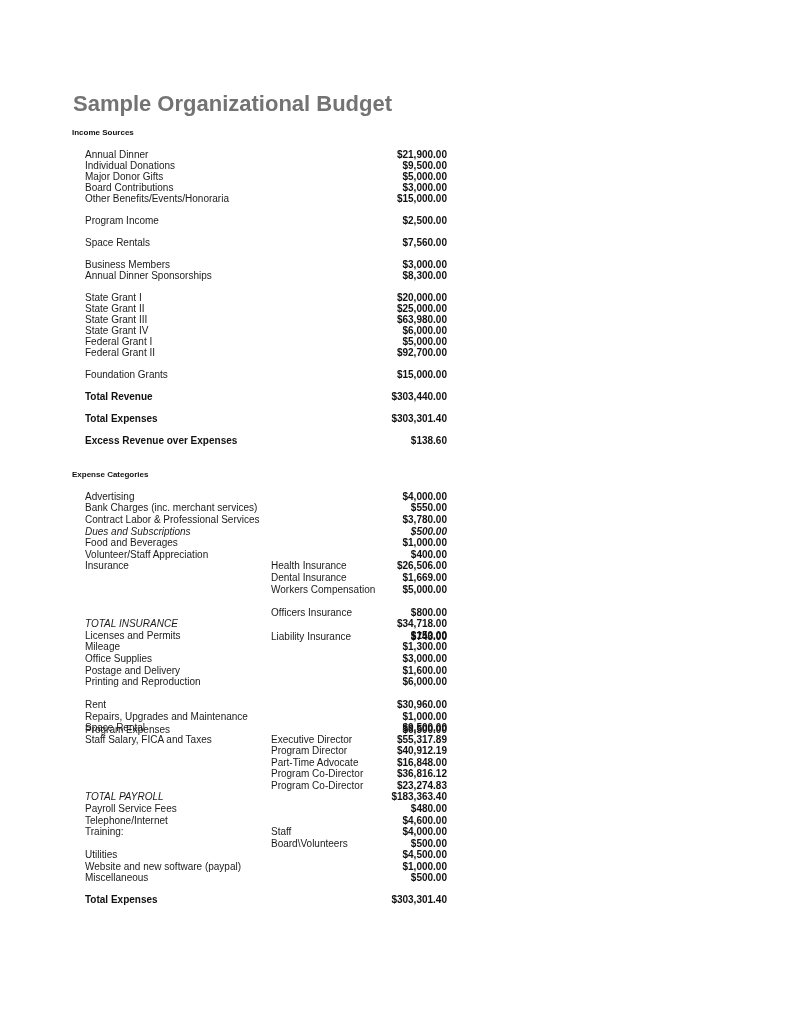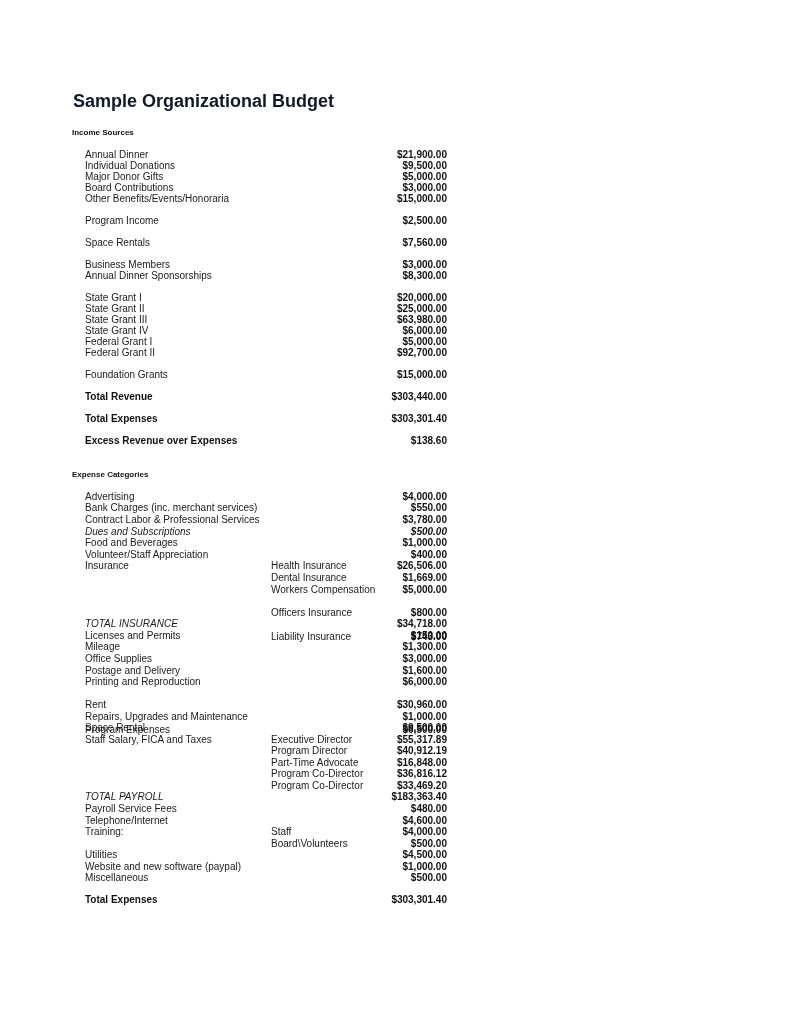--- a/index.html
+++ b/index.html
@@ -1,17 +1,17 @@
 <!DOCTYPE html>
 <html><head>
 <meta charset="utf-8">
 <style>
   html, body { margin: 0; padding: 0; background: #ffffff; }
   body { width: 790px; height: 1022px; position: relative; overflow: hidden; font-family: "Liberation Sans", sans-serif; color: #1a1a1a; }
-  .title { position: absolute; left: 73px; top: 91px; font-size: 18px; font-weight: bold; color: #0f172a; letter-spacing: 0; white-space: nowrap; }
+  .title { position: absolute; left: 73px; top: 91px; font-size: 22px; font-weight: bold; color: #737373; letter-spacing: 0; white-space: nowrap; }
   .row { position: absolute; left: 85px; width: 362px; height: 11px; font-size: 10px; line-height: 11px; white-space: nowrap; }
   .row .label { position: absolute; left: 0; top: 0; }
   .row .sub { position: absolute; left: 186px; top: 0; }
   .row .amt { position: absolute; right: 0; top: 0; font-weight: bold; color: #111; }
   .row.bold .label { font-weight: bold; color: #111; }
   .row.italic .label { font-style: italic; }
   .heading { position: absolute; left: 72px; font-size: 8px; font-weight: bold; line-height: 11px; white-space: nowrap; color: #111; }
 </style>
 </head>
 <body>
@@ -222,21 +222,21 @@
         <span class="amt">$16,848.00</span>
       </div>
       <div class="row" style="top: 768px;">
         <span class="label"></span>
         <span class="sub">Program Co-Director</span>
         <span class="amt">$36,816.12</span>
       </div>
       <div class="row" style="top: 780px;">
         <span class="label"></span>
         <span class="sub">Program Co-Director</span>
-        <span class="amt">$33,469.20</span>
+        <span class="amt">$23,274.83</span>
       </div>
       <div class="row italic" style="top: 791px;">
         <span class="label">TOTAL PAYROLL</span>
         <span class="sub"></span>
         <span class="amt">$183,363.40</span>
       </div>
       <div class="row" style="top: 803px;">
         <span class="label">Payroll Service Fees</span>
         <span class="sub"></span>
         <span class="amt">$480.00</span>

